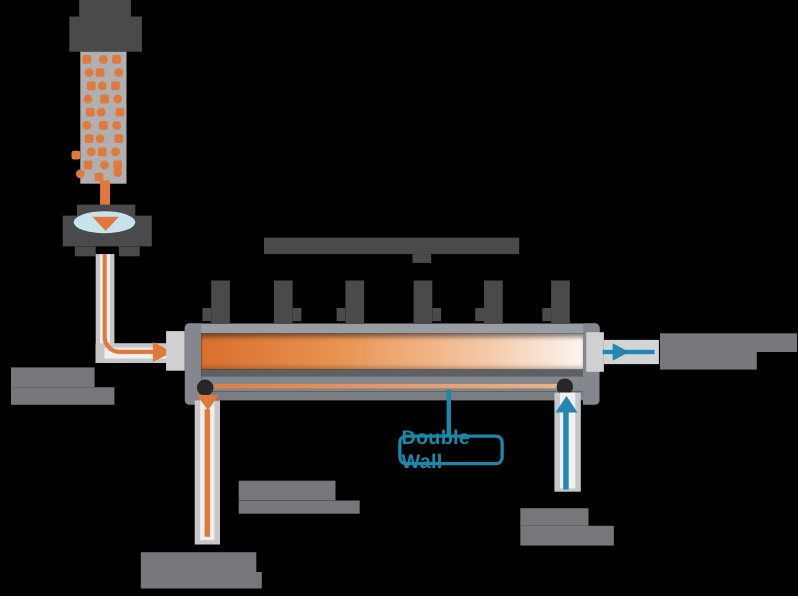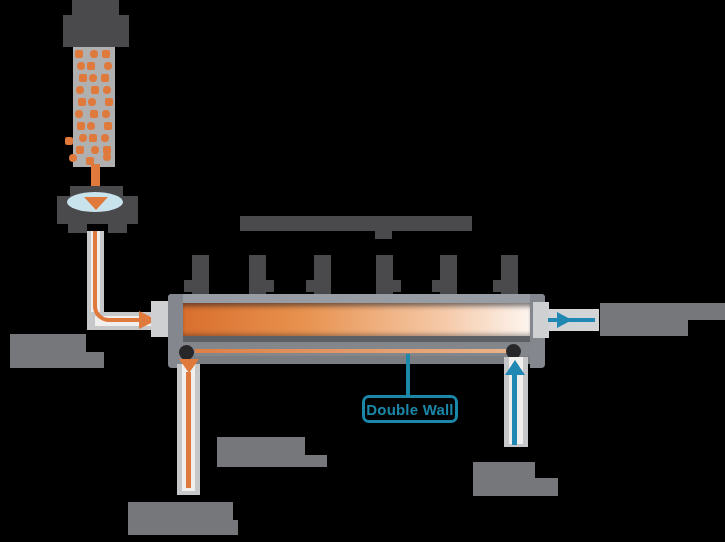--- a/index.html
+++ b/index.html
@@ -77,22 +77,22 @@
     border-left:15px solid var(--blue,#2187b3);}
 
   
   .heading-bar{left:240px;top:216px;width:232px;height:15px;background:var(--dark,#4a4a4c);}
   .heading-desc{left:375px;top:231px;width:17px;height:8px;background:var(--dark,#4a4a4c);}
 
   
   .callout-line{left:406px;top:354px;width:4px;height:42px;background:var(--teal,#1b87a9);}
   .callout-box{left:362px;top:395px;width:96px;height:28px;
     border:3px solid var(--teal,#1b87a9);border-radius:7px;
-    color:var(--teal,#1b87a9);font-weight:bold;font-size:15px;letter-spacing:.2px;
-    display:flex;align-items:center;justify-content:center;text-align:right;}
+    color:var(--teal,#1b87a9);font-weight:bold;font-size:18px;letter-spacing:.2px;
+    display:flex;align-items:center;justify-content:center;}
 </style>
 </head>
 <body>
 
 <div id="stage" style="--orange: #e0793c; --orange_deep: #d96f2e; --dark: #4a4a4c; --blue: #2187b3; --teal: #1b87a9; --pipe: #c6c7c9; --pipe_inner: #f0efee; --frame: #989ca3; --cap: #84888e; --divider: #5d6064; --lower: #83878c; --bottom: #7a7e83; --redact: #75777a; --bowl: #c9e3ed; --stream: #b0b0b0; --junction: #272729; --flange: #cfd0d2; --outlet_pipe: #d3d4d6; --channel_light: #fdf5ef; --background: #000000; background: rgb(0, 0, 0);">
 
   <div class="hopper-top"></div>
   <div class="hopper-body"></div>
   <div class="stream"></div>
   <div class="feed-stem"></div>

